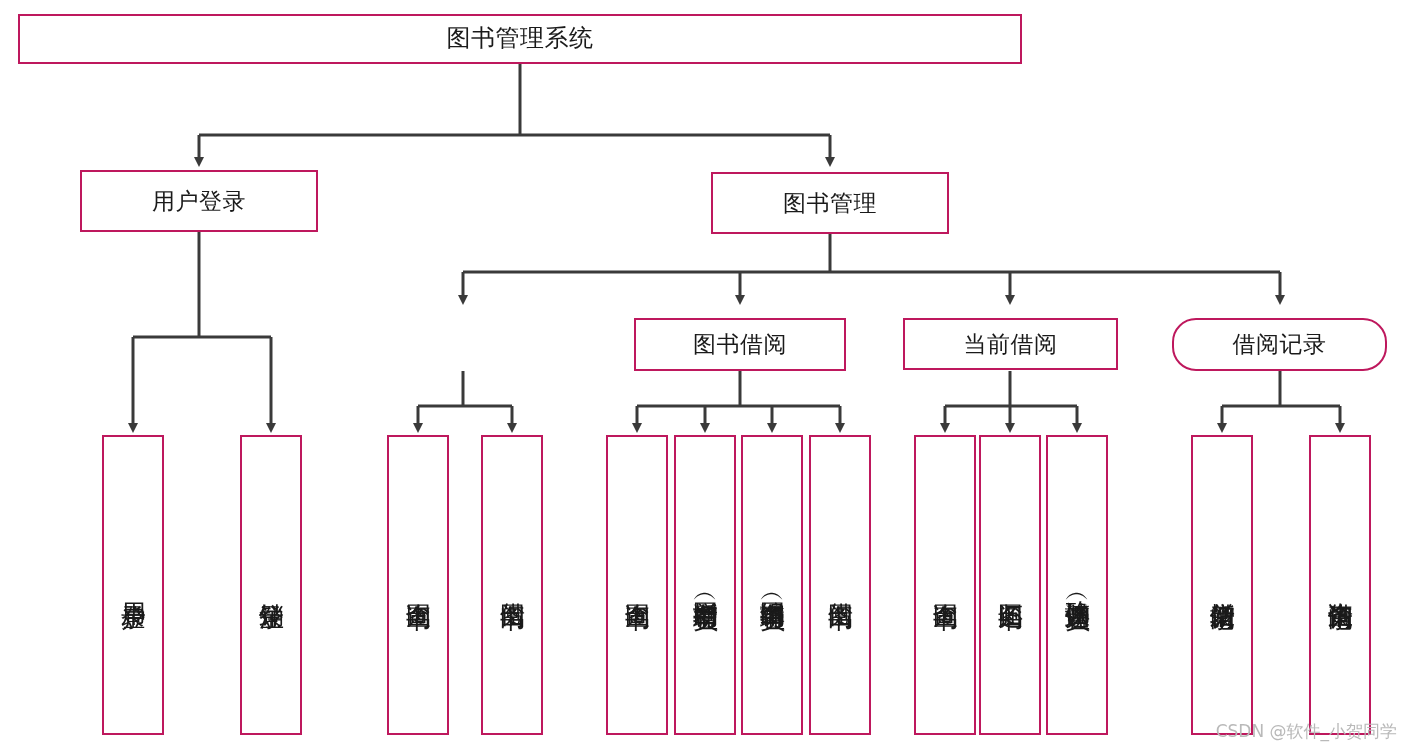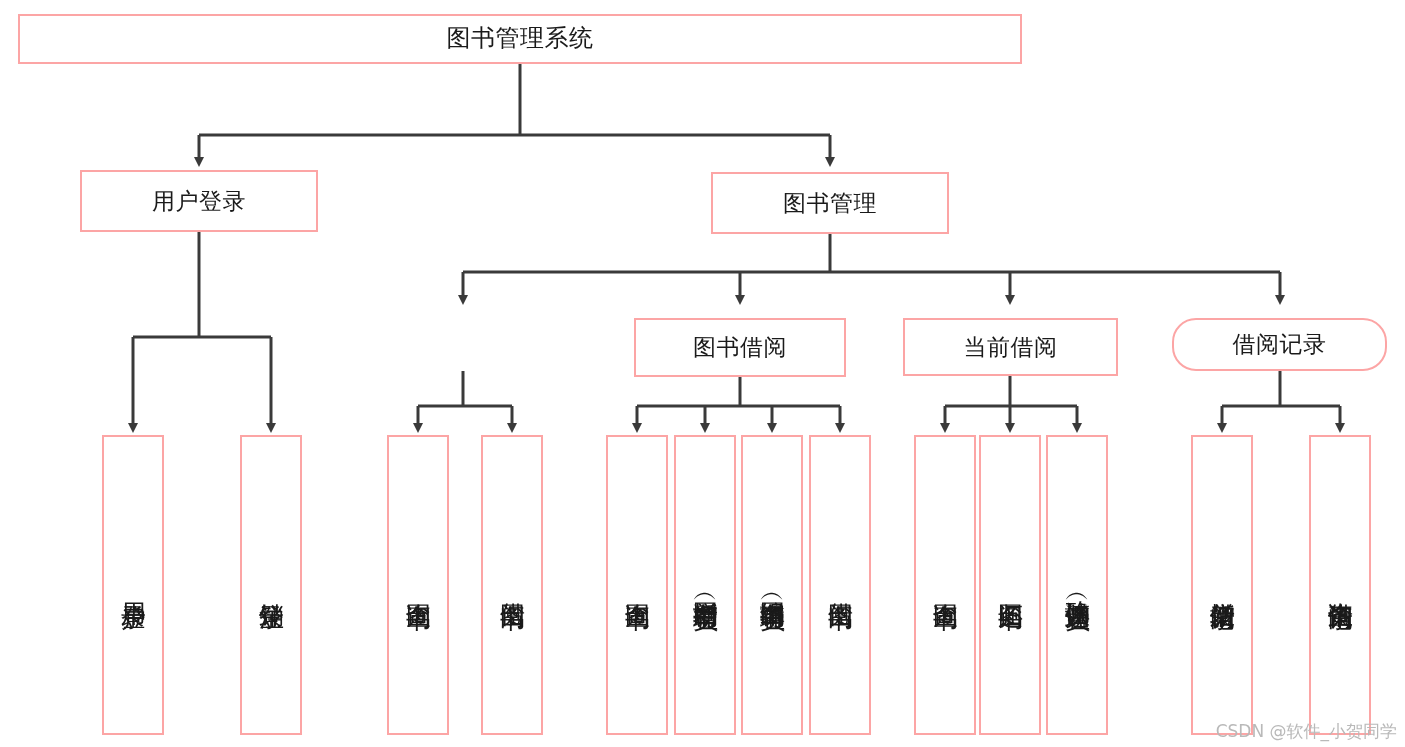--- a/index.html
+++ b/index.html
@@ -22,21 +22,21 @@
     position: absolute;
     left: 0;
     top: 0;
     width: 1405px;
     height: 747px;
   }
   .node {
     position: absolute;
     box-sizing: border-box;
     background: #ffffff;
-    border: 2px solid #fca5a5;
+    border: 2px solid #be185d;
     display: flex;
     align-items: center;
     justify-content: center;
     color: #222222;
     z-index: 2;
   }
   .node.root {
     border-width: 2px;
   }
   .node-label {
@@ -142,25 +142,25 @@
 
   <div class="node horiz" style="left:80px; top:170px; width:238px; height:62px;">
     <span class="node-label">用户登录</span>
   </div>
 
   <div class="node horiz" style="left:711px; top:172px; width:238px; height:62px;">
     <span class="node-label">图书管理</span>
   </div>
 
 
-  <div class="node horiz" style="left:634px; top:318px; width:212px; height:59px;">
+  <div class="node horiz" style="left:634px; top:318px; width:212px; height:53px;">
     <span class="node-label">图书借阅</span>
   </div>
 
-  <div class="node horiz" style="left:903px; top:318px; width:215px; height:58px;">
+  <div class="node horiz" style="left:903px; top:318px; width:215px; height:52px;">
     <span class="node-label">当前借阅</span>
   </div>
 
   <div class="node horiz" style="left:1172px; top:318px; width:215px; height:53px;border-radius:24px;">
     <span class="node-label">借阅记录</span>
   </div>
 
   <div class="node leaf" style="left:102px; top:435px; width:62px; height:300px;">
     <span class="node-label">用户登录</span>
   </div>

